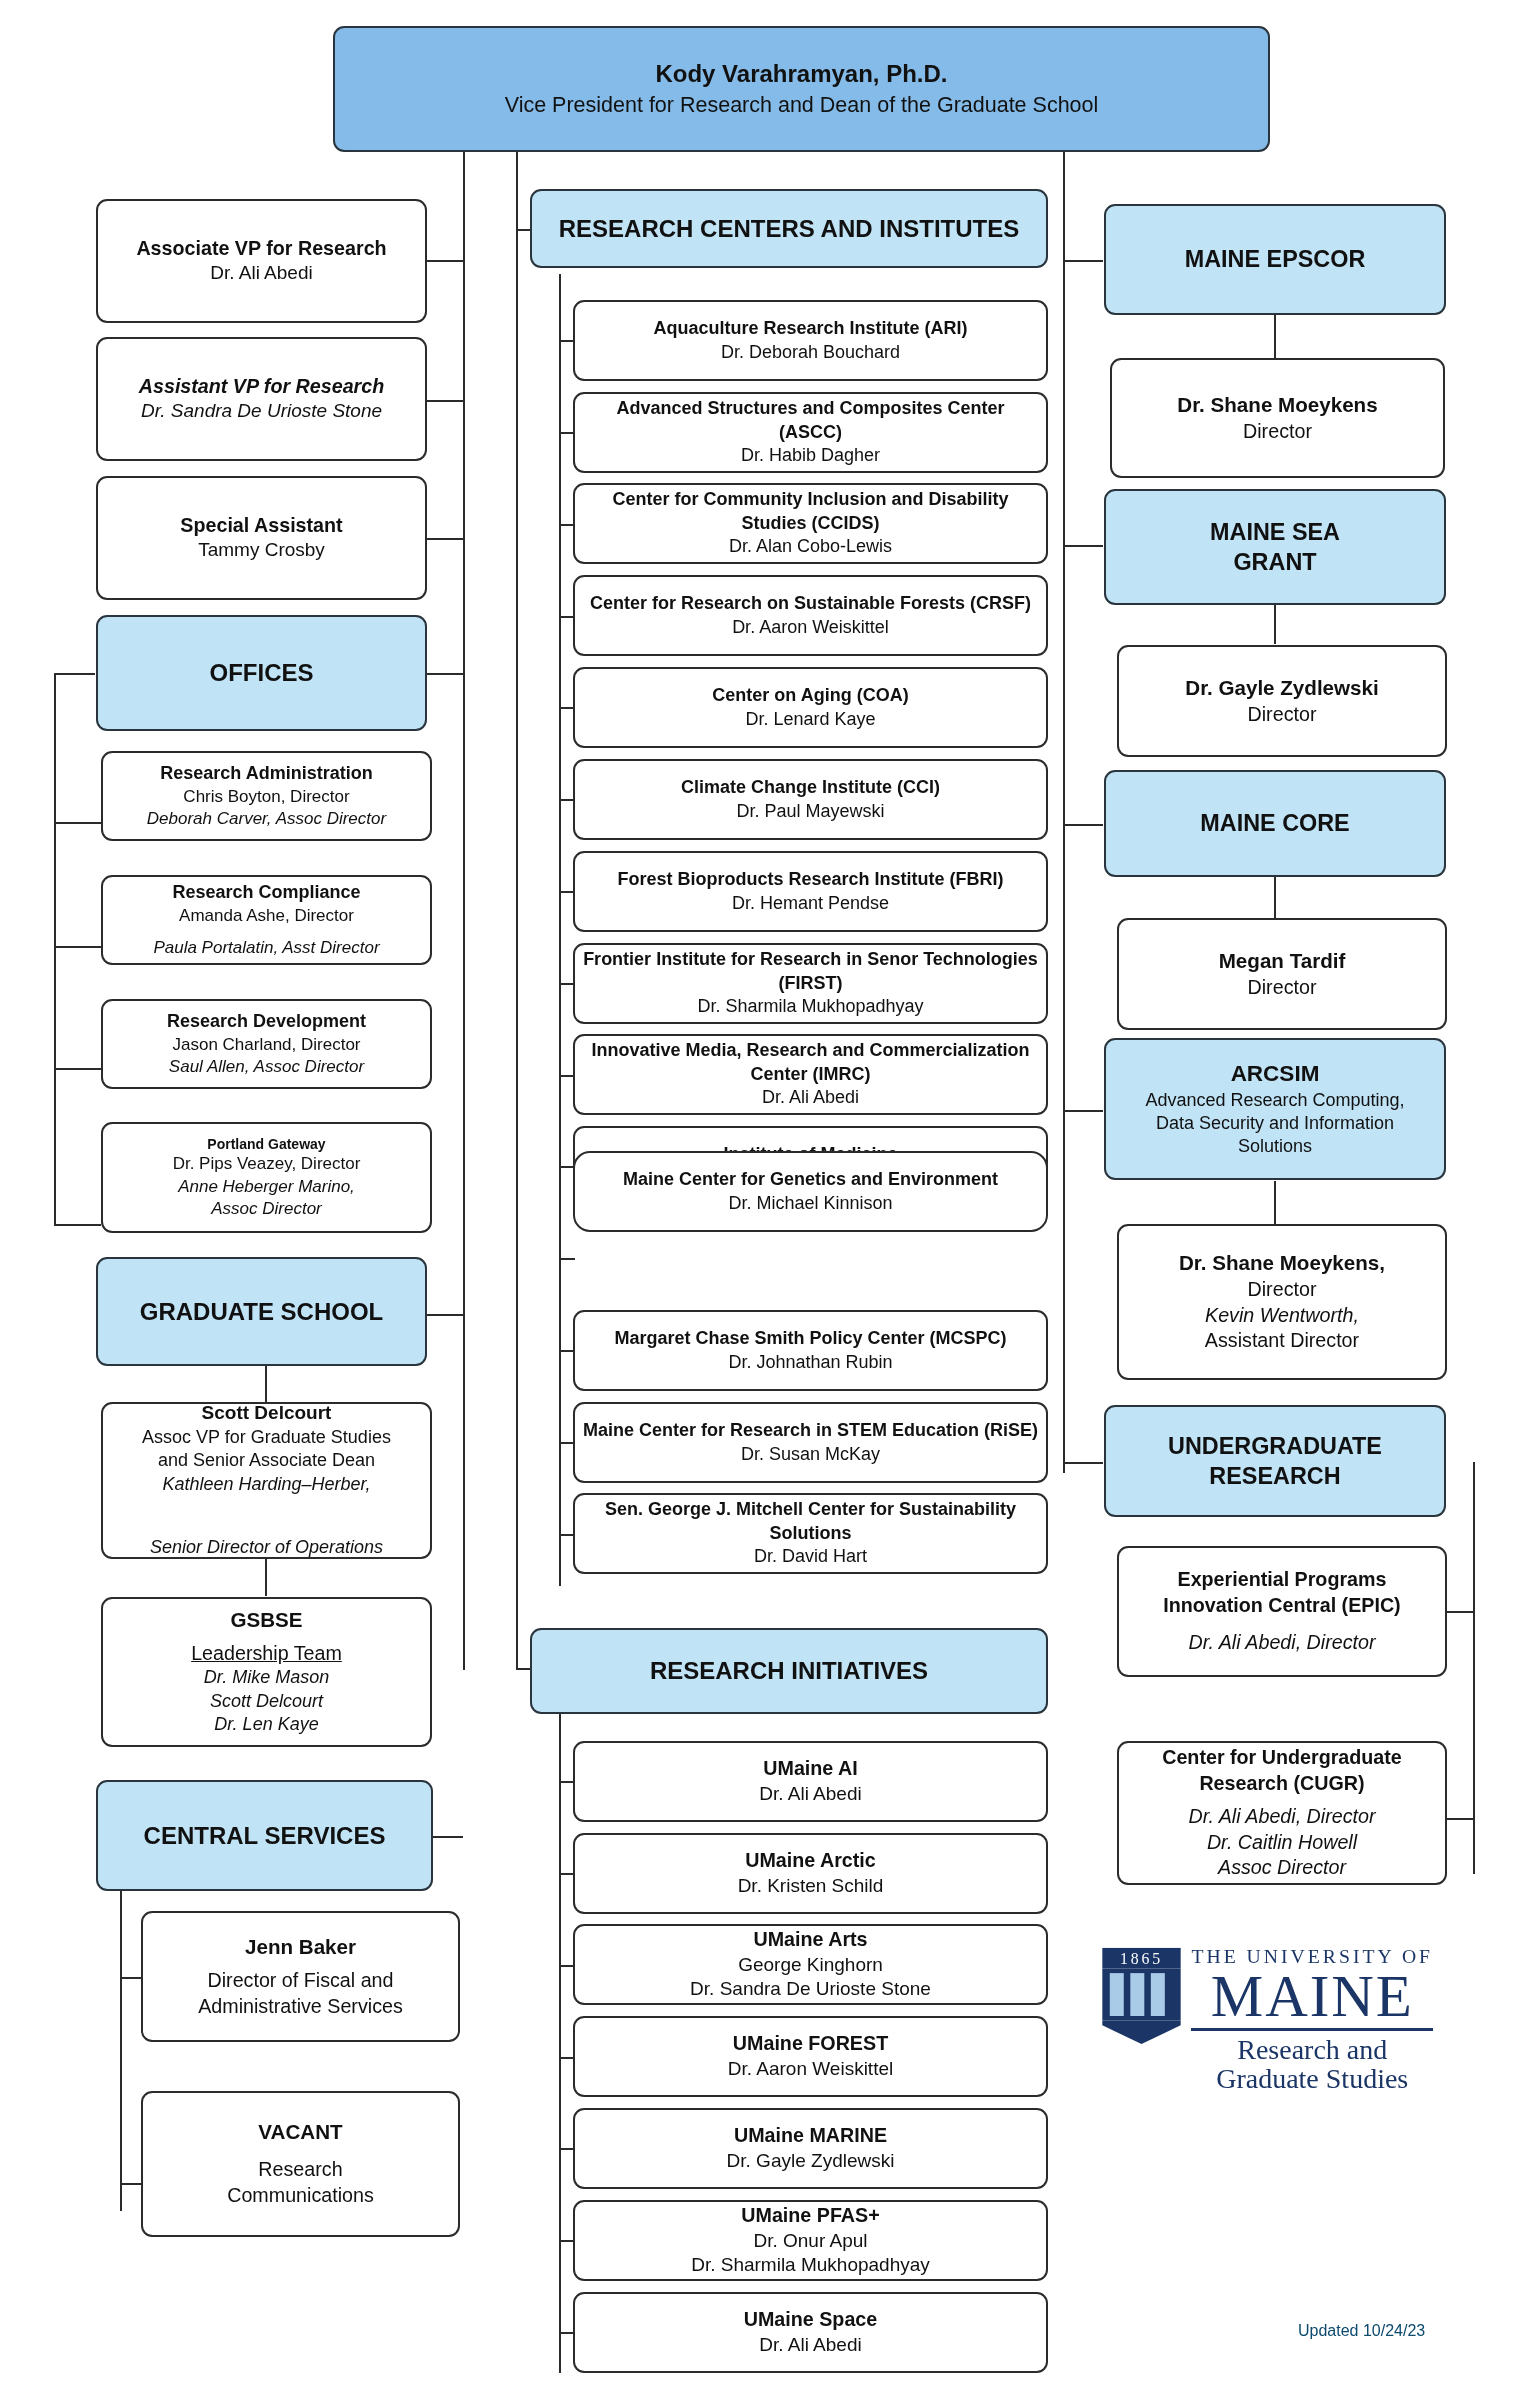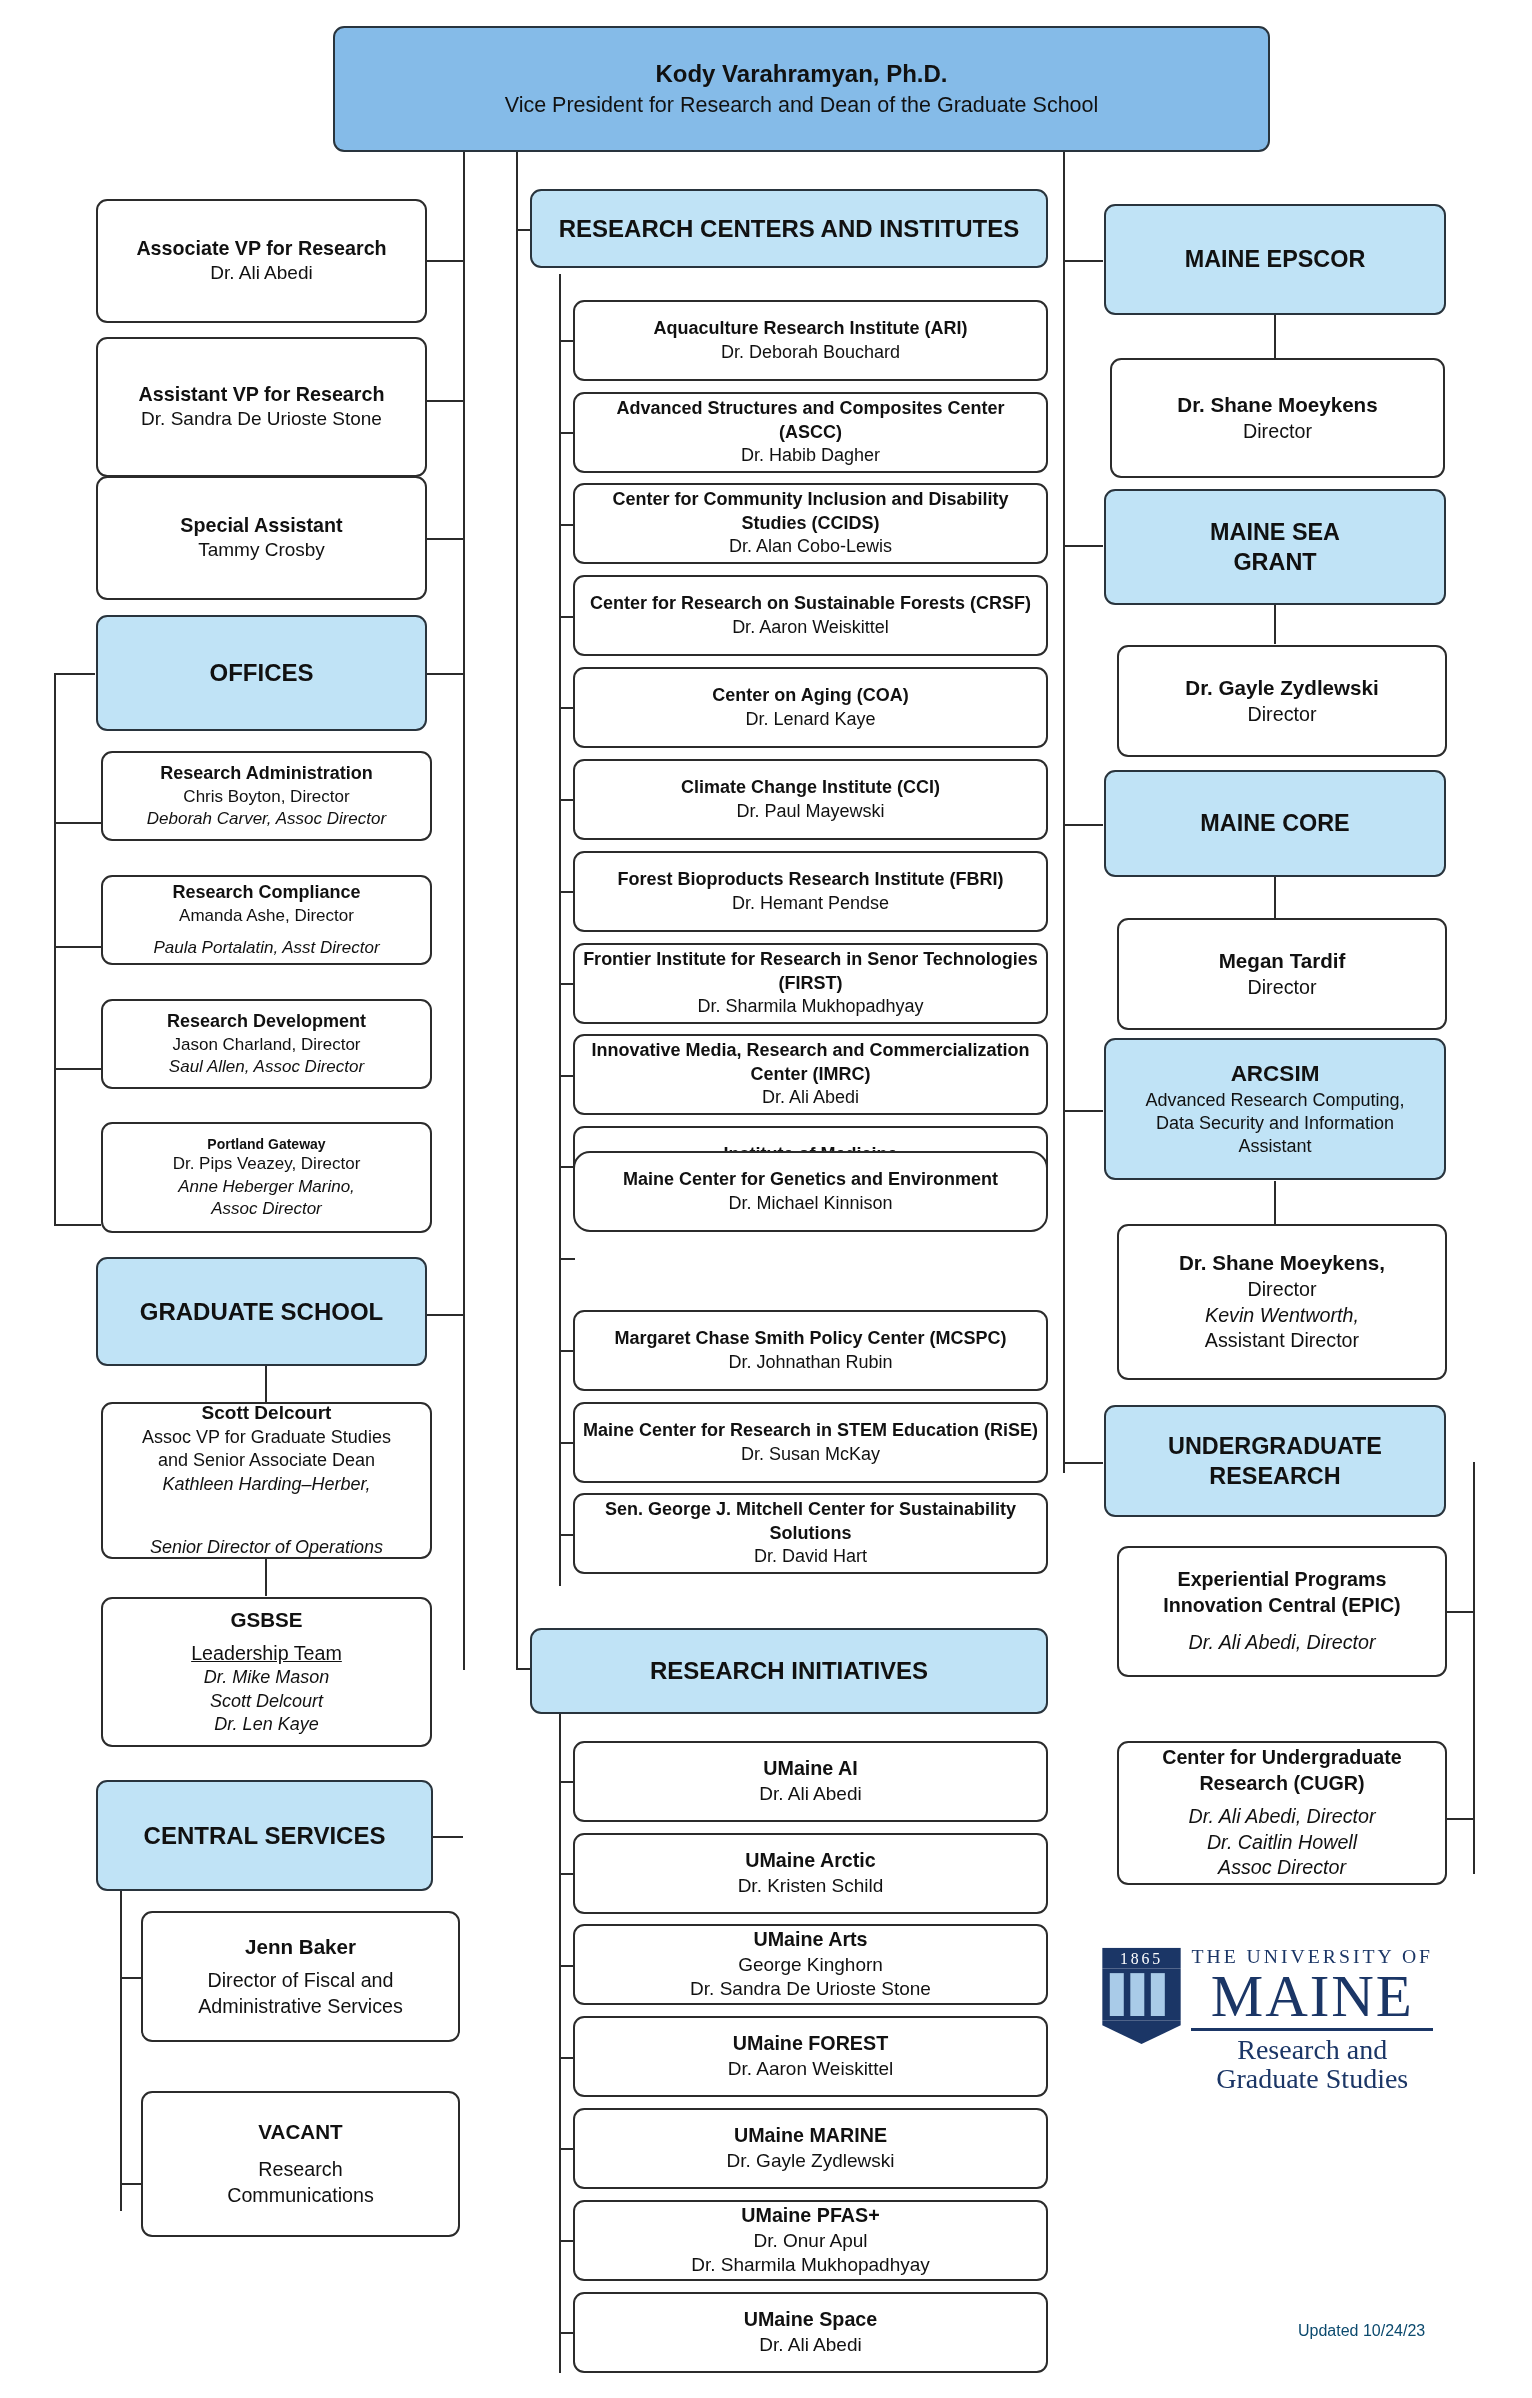--- a/index.html
+++ b/index.html
@@ -124,21 +124,21 @@
   <div class="box root" style="left:333px; top:26px; width:937px; height:126px;">
     <div class="ttl" style="font-size:24px;">Kody Varahramyan, Ph.D.</div>
     <div class="sub" style="font-size:21.5px; margin-top:3.7px;">Vice President for Research and Dean of the Graduate School</div>
   </div>
 
   <div class="box" style="left:96px; top:199px; width:331px; height:124px;">
     <div class="ttl" style="font-size:19.7px;">Associate VP for Research</div>
     <div class="sub" style="font-size:19px;">Dr. Ali Abedi</div>
   </div>
 
-  <div class="box" style="left:96px; top:337px; width:331px; height:140px;">
+  <div class="box" style="left:96px; top:337px; width:331px; height:124px;font-style:italic;">
     <div class="ttl" style="font-size:19.7px;">Assistant VP for Research</div>
     <div class="sub" style="font-size:19px;">Dr. Sandra De Urioste Stone</div>
   </div>
 
   <div class="box" style="left:96px; top:476px; width:331px; height:124px;">
     <div class="ttl" style="font-size:19.7px;">Special Assistant</div>
     <div class="sub" style="font-size:19px;">Tammy Crosby</div>
   </div>
 
   <div class="box hdr" style="left:96px; top:615px; width:331px; height:116px;">
@@ -328,21 +328,21 @@
   </div>
   <div class="box" style="left:1117px; top:918px; width:330px; height:112px;">
     <div class="ttl" style="font-size:20.6px;">Megan Tardif</div>
     <div class="sub" style="font-size:19.7px;">Director</div>
   </div>
 
   <div class="box hdr" style="left:1104px; top:1038px; width:342px; height:142px;">
     <div class="ttl" style="font-size:22.5px;">ARCSIM</div>
     <div class="sub" style="font-size:18px;">Advanced Research Computing,</div>
     <div class="sub" style="font-size:18px;">Data Security and Information</div>
-    <div class="sub" style="font-size:18px;">Assistant</div>
+    <div class="sub" style="font-size:18px;">Solutions</div>
   </div>
   <div class="box" style="left:1117px; top:1224px; width:330px; height:156px;">
     <div class="ttl" style="font-size:20.6px;">Dr. Shane Moeykens,</div>
     <div class="sub" style="font-size:19.7px;">Director</div>
     <div class="sub ital" style="font-size:19.7px;">Kevin Wentworth,</div>
     <div class="sub" style="font-size:19.7px;">Assistant Director</div>
   </div>
 
   <div class="box hdr" style="left:1104px; top:1405px; width:342px; height:112px;">
     <div class="ttl" style="font-size:23.4px;">UNDERGRADUATE</div>

